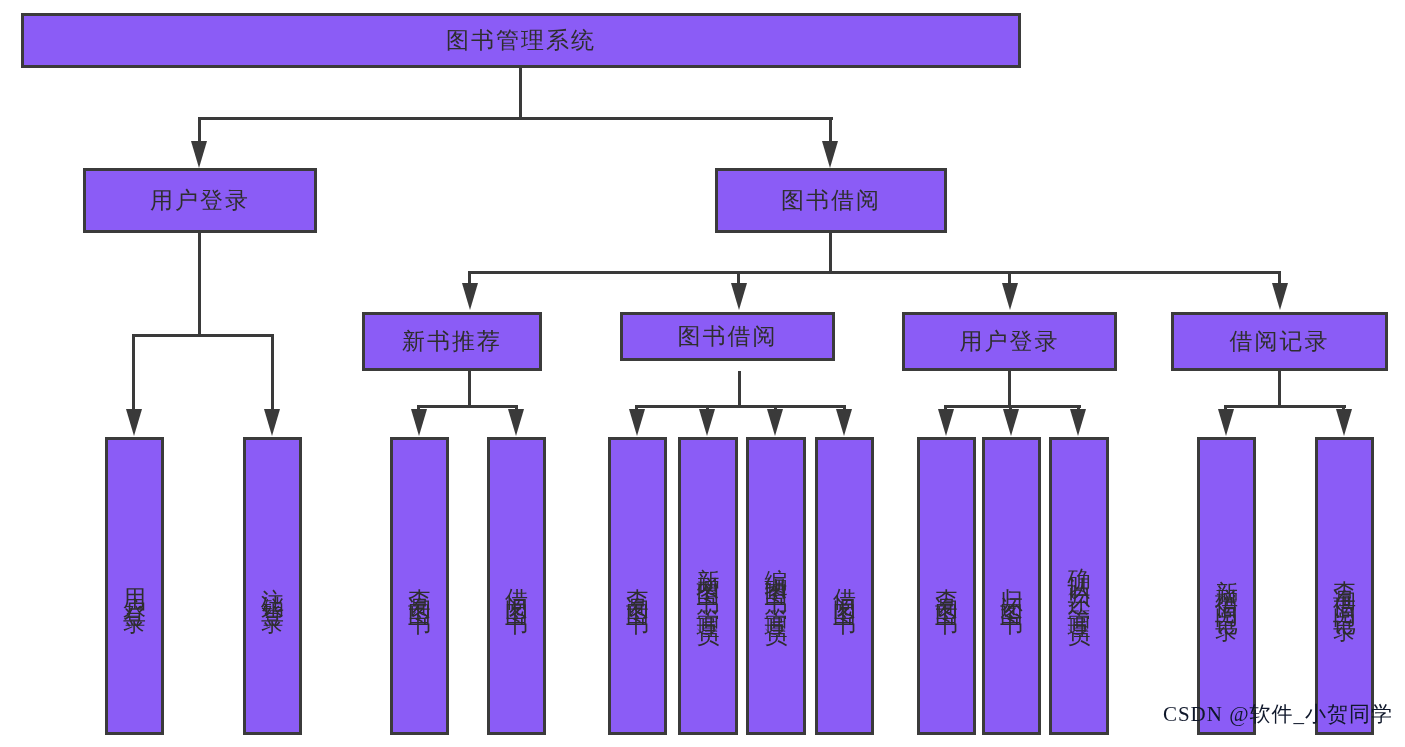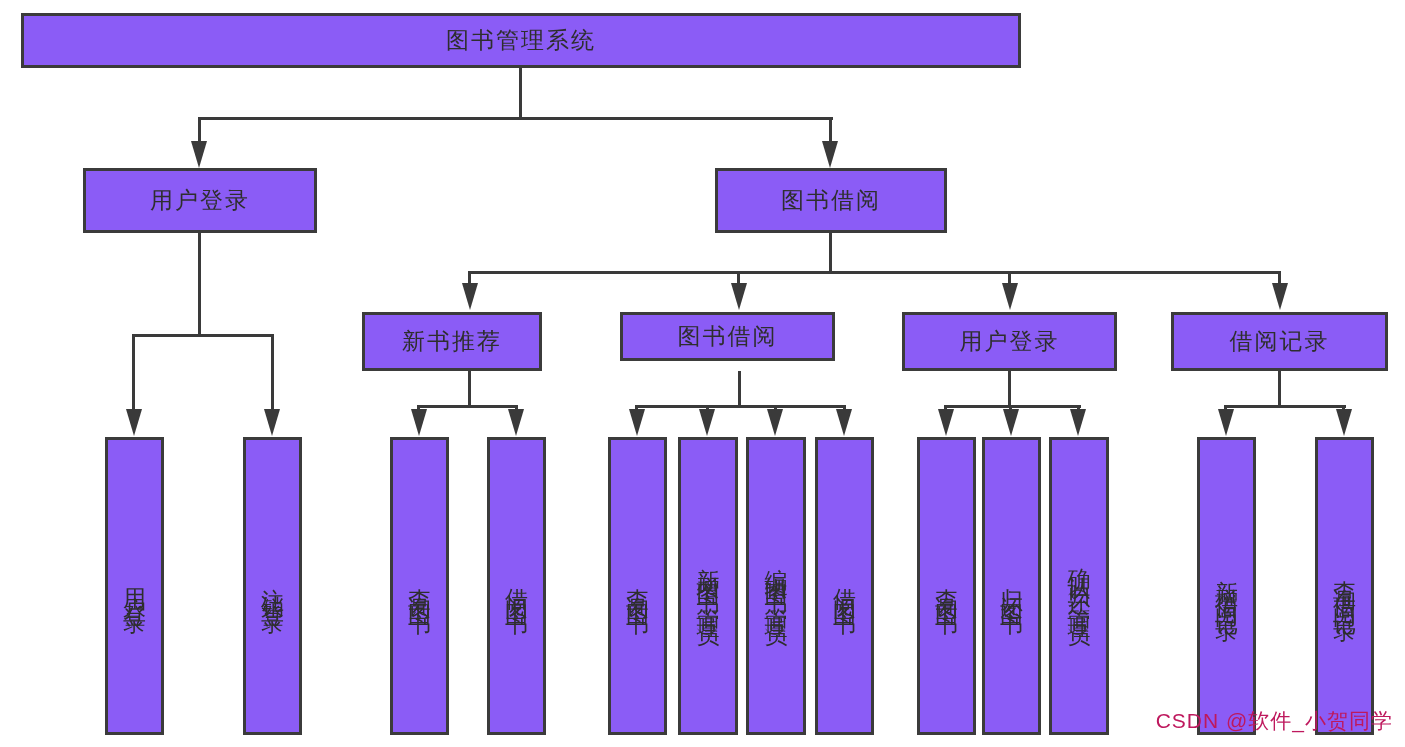--- a/index.html
+++ b/index.html
@@ -16,22 +16,22 @@
     writing-mode:vertical-rl;text-orientation:mixed;
     font-size:23px;letter-spacing:8px;color:#2e2e2e;line-height:1;
   }
   .line{position:absolute;background:#3a3a3a;z-index:1;}
   .arrow{
     position:absolute;width:0;height:0;z-index:1;
     border-left:8px solid transparent;border-right:8px solid transparent;
     border-top:27px solid #3a3a3a;
   }
   .watermark{
-    position:absolute;right:12px;bottom:12px;z-index:3;
-    font-size:21px;color:#be185d;letter-spacing:1px;white-space:nowrap;
+    position:absolute;right:12px;bottom:19px;z-index:3;
+    font-size:21px;color:#0f172a;letter-spacing:1px;white-space:nowrap;font-family:Liberation Serif, serif;
   }
 </style>
 </head>
 <body>
 
 <div class="canvas">
 
   <div class="box" style="left:21px;top:13px;width:1000px;height:55px">
     <span class="h-label">图书管理系统</span>
   </div>

